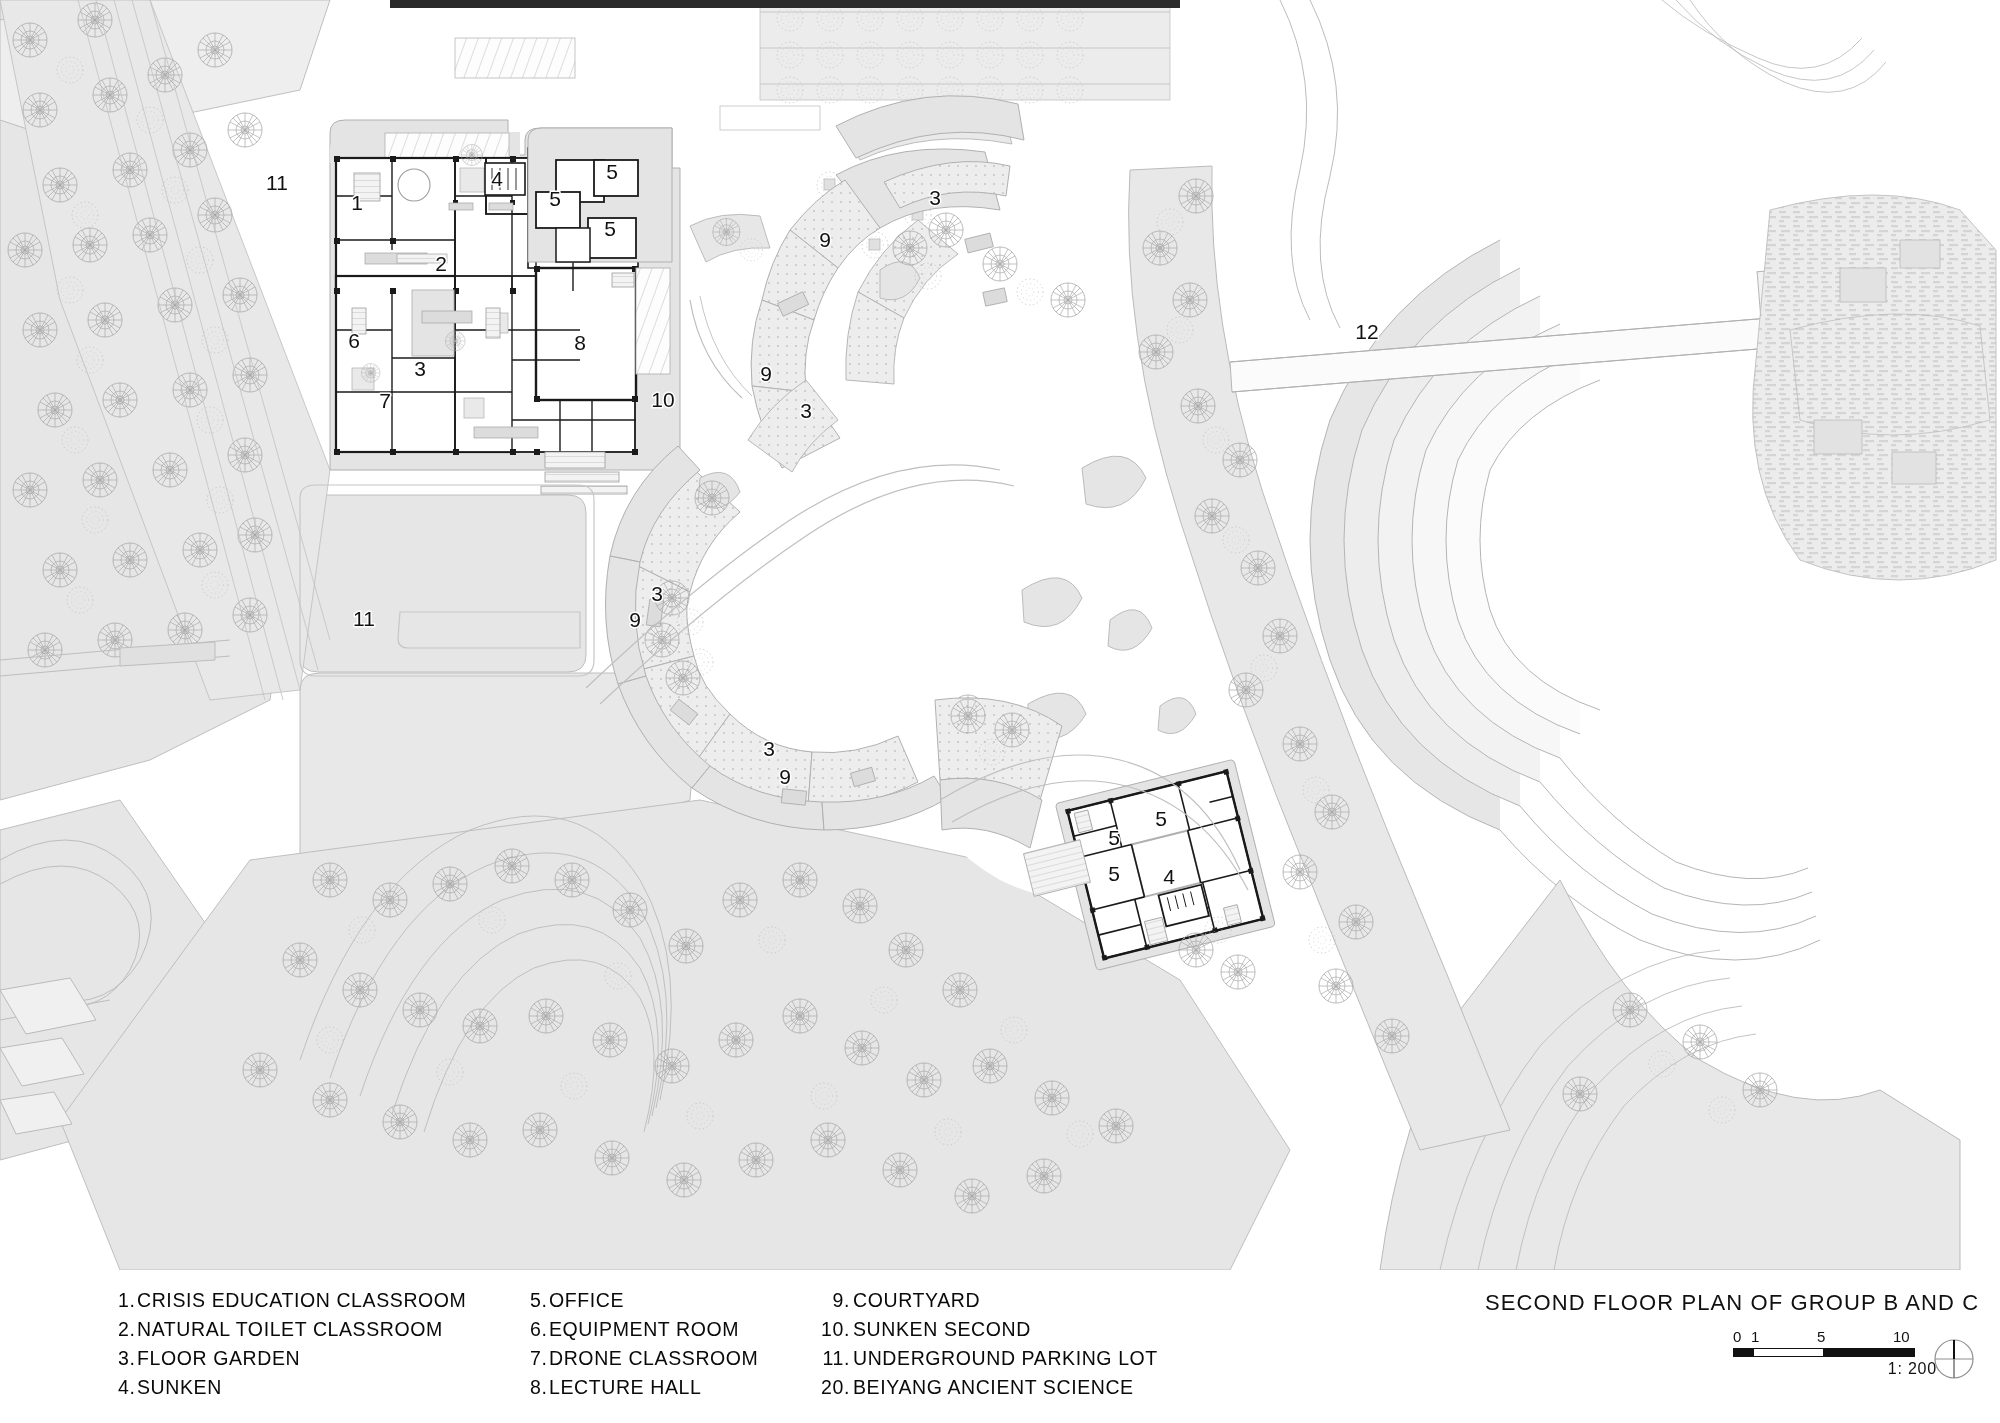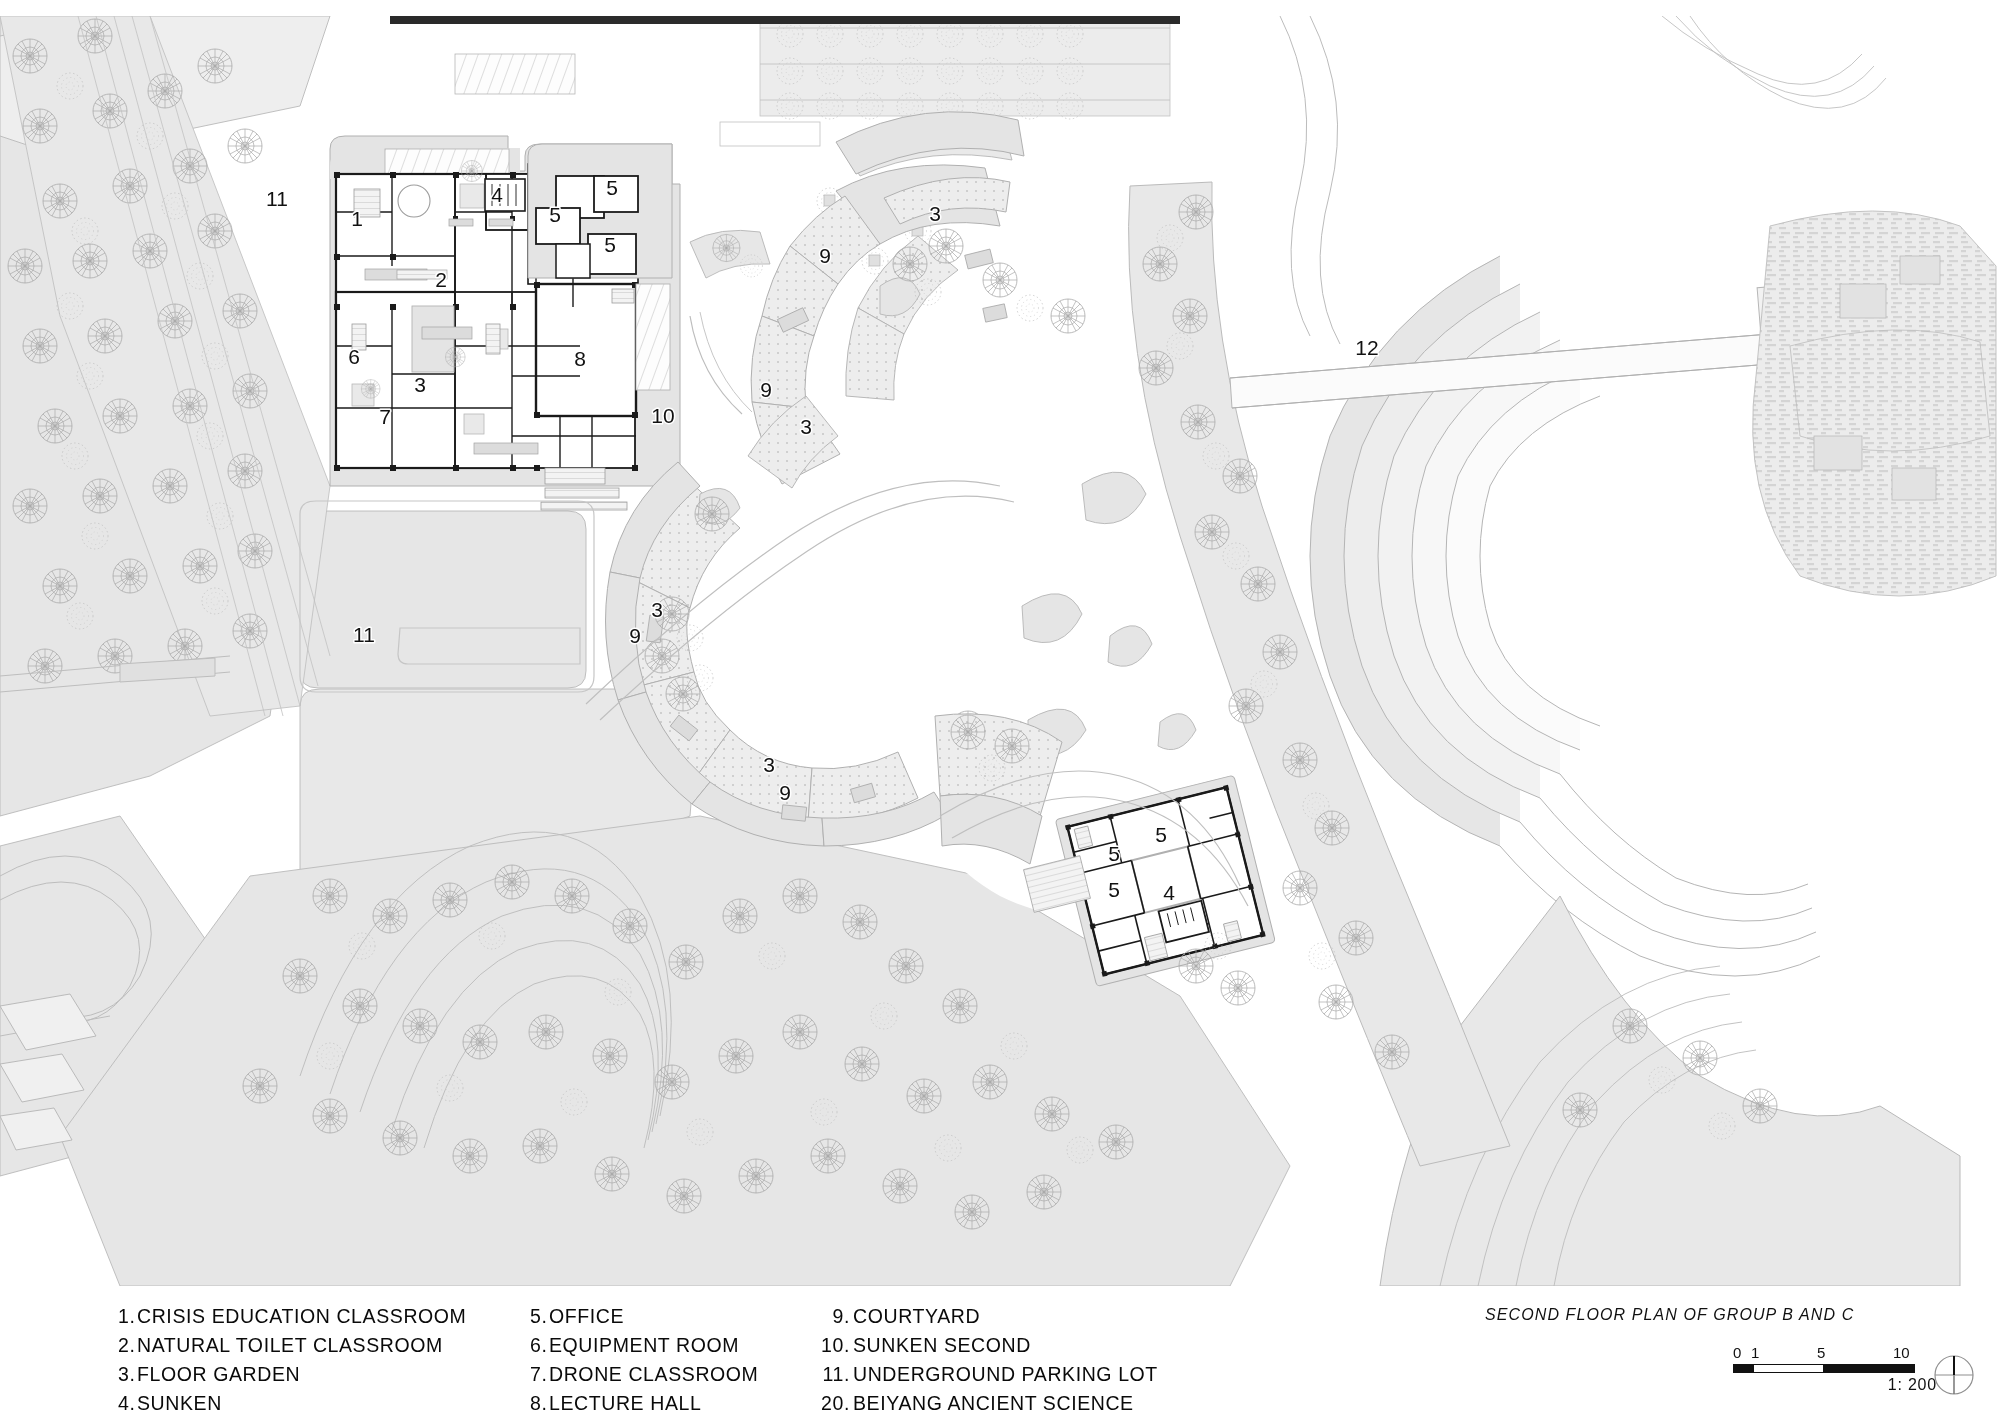--- a/index.html
+++ b/index.html
@@ -10,21 +10,20 @@
   body {
     width: 2000px; height: 1423px;
     font-family: "Liberation Sans", "DejaVu Sans", sans-serif;
     overflow: hidden;
     position: relative;
   }
   #sheet {
     position: absolute;
     inset: 0;
     background: #fdba74;
-    margin-top: 16px;
   }
   #plan-svg {
     position: absolute;
     left: 0; top: 0;
     width: 2000px;
     height: 1270px;
   }
   
   #titleblock {
     position: absolute;
@@ -55,25 +54,24 @@
   #legend-col-2 { left: 530px; }
   #legend-col-3 { left: 820px; }
   #legend-col-1 .num { width: 16px; }
   #legend-col-2 .num { width: 16px; }
   #legend-col-3 .num { width: 30px; }
 
   #sheet-title {
     position: absolute;
     left: 1485px;
     top: 20px;
-    font-size: 16px;
+    font-size: 22px;
     letter-spacing: 1.1px;
     color: #111;
     white-space: nowrap;
-    font-style: italic;
   }
   #scalebar-wrap {
     position: absolute;
     left: 1733px;
     top: 58px;
     width: 220px;
     height: 60px;
   }
   .sb-labels {
     position: relative;

